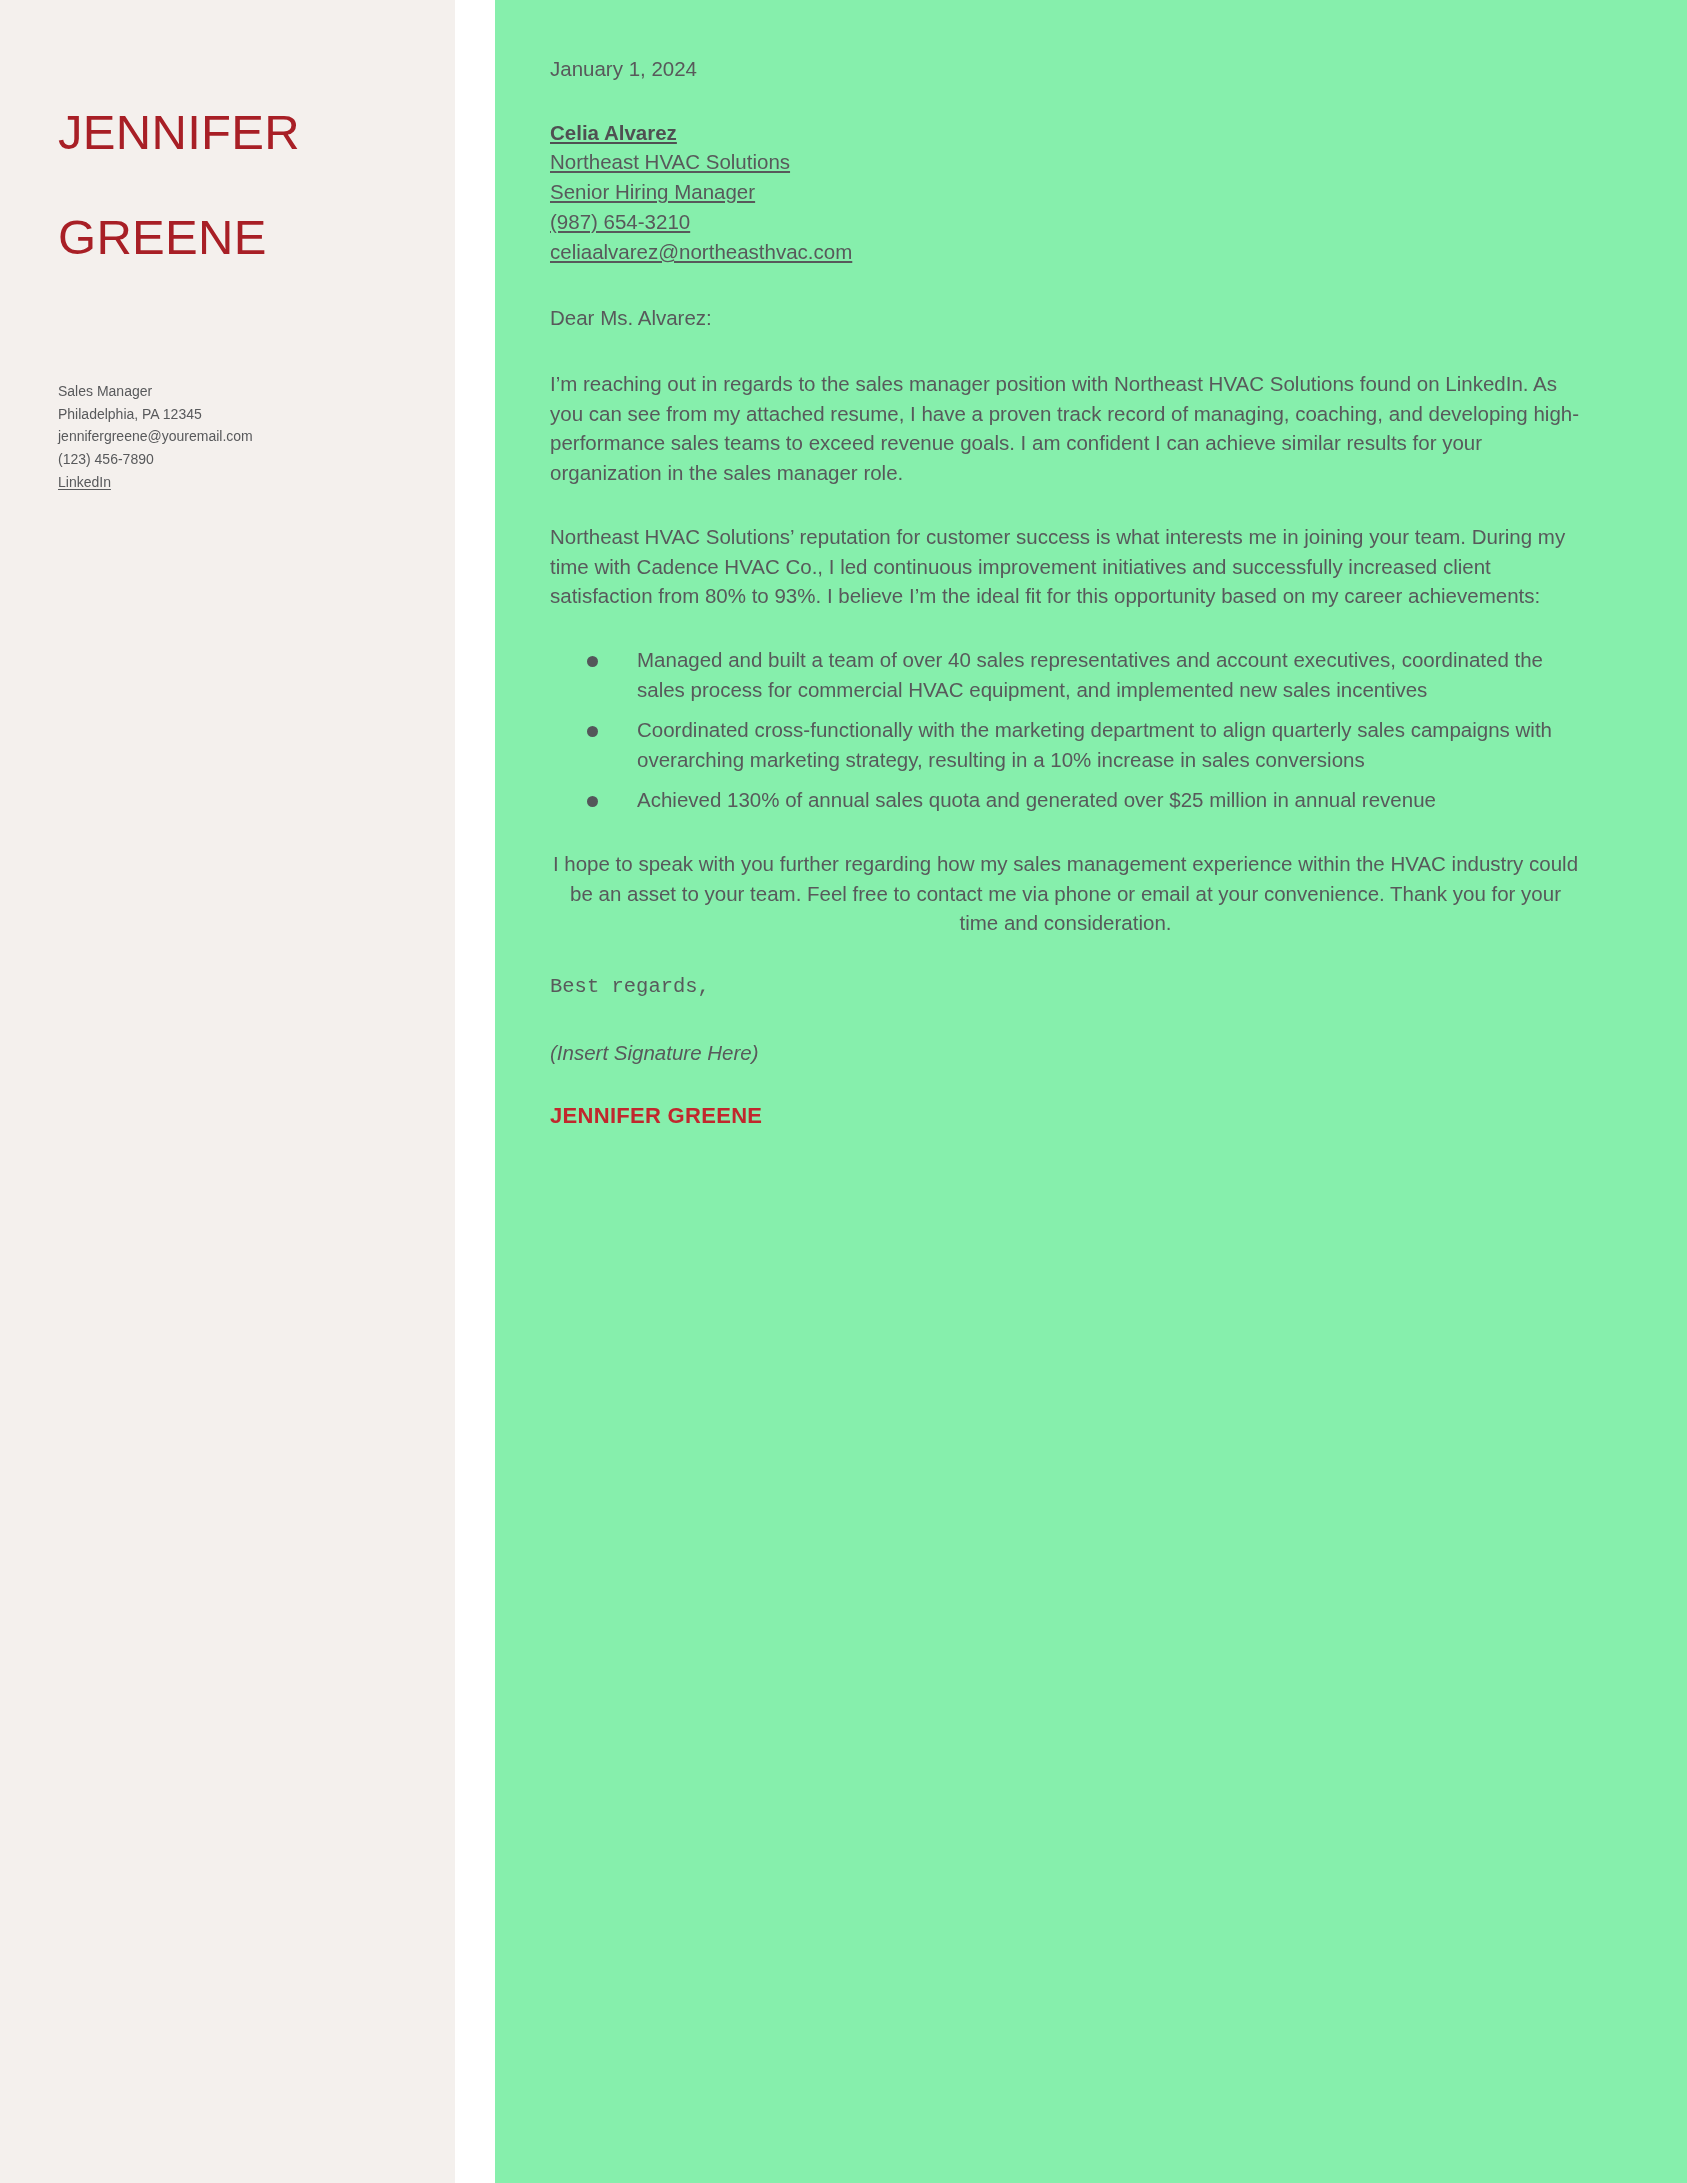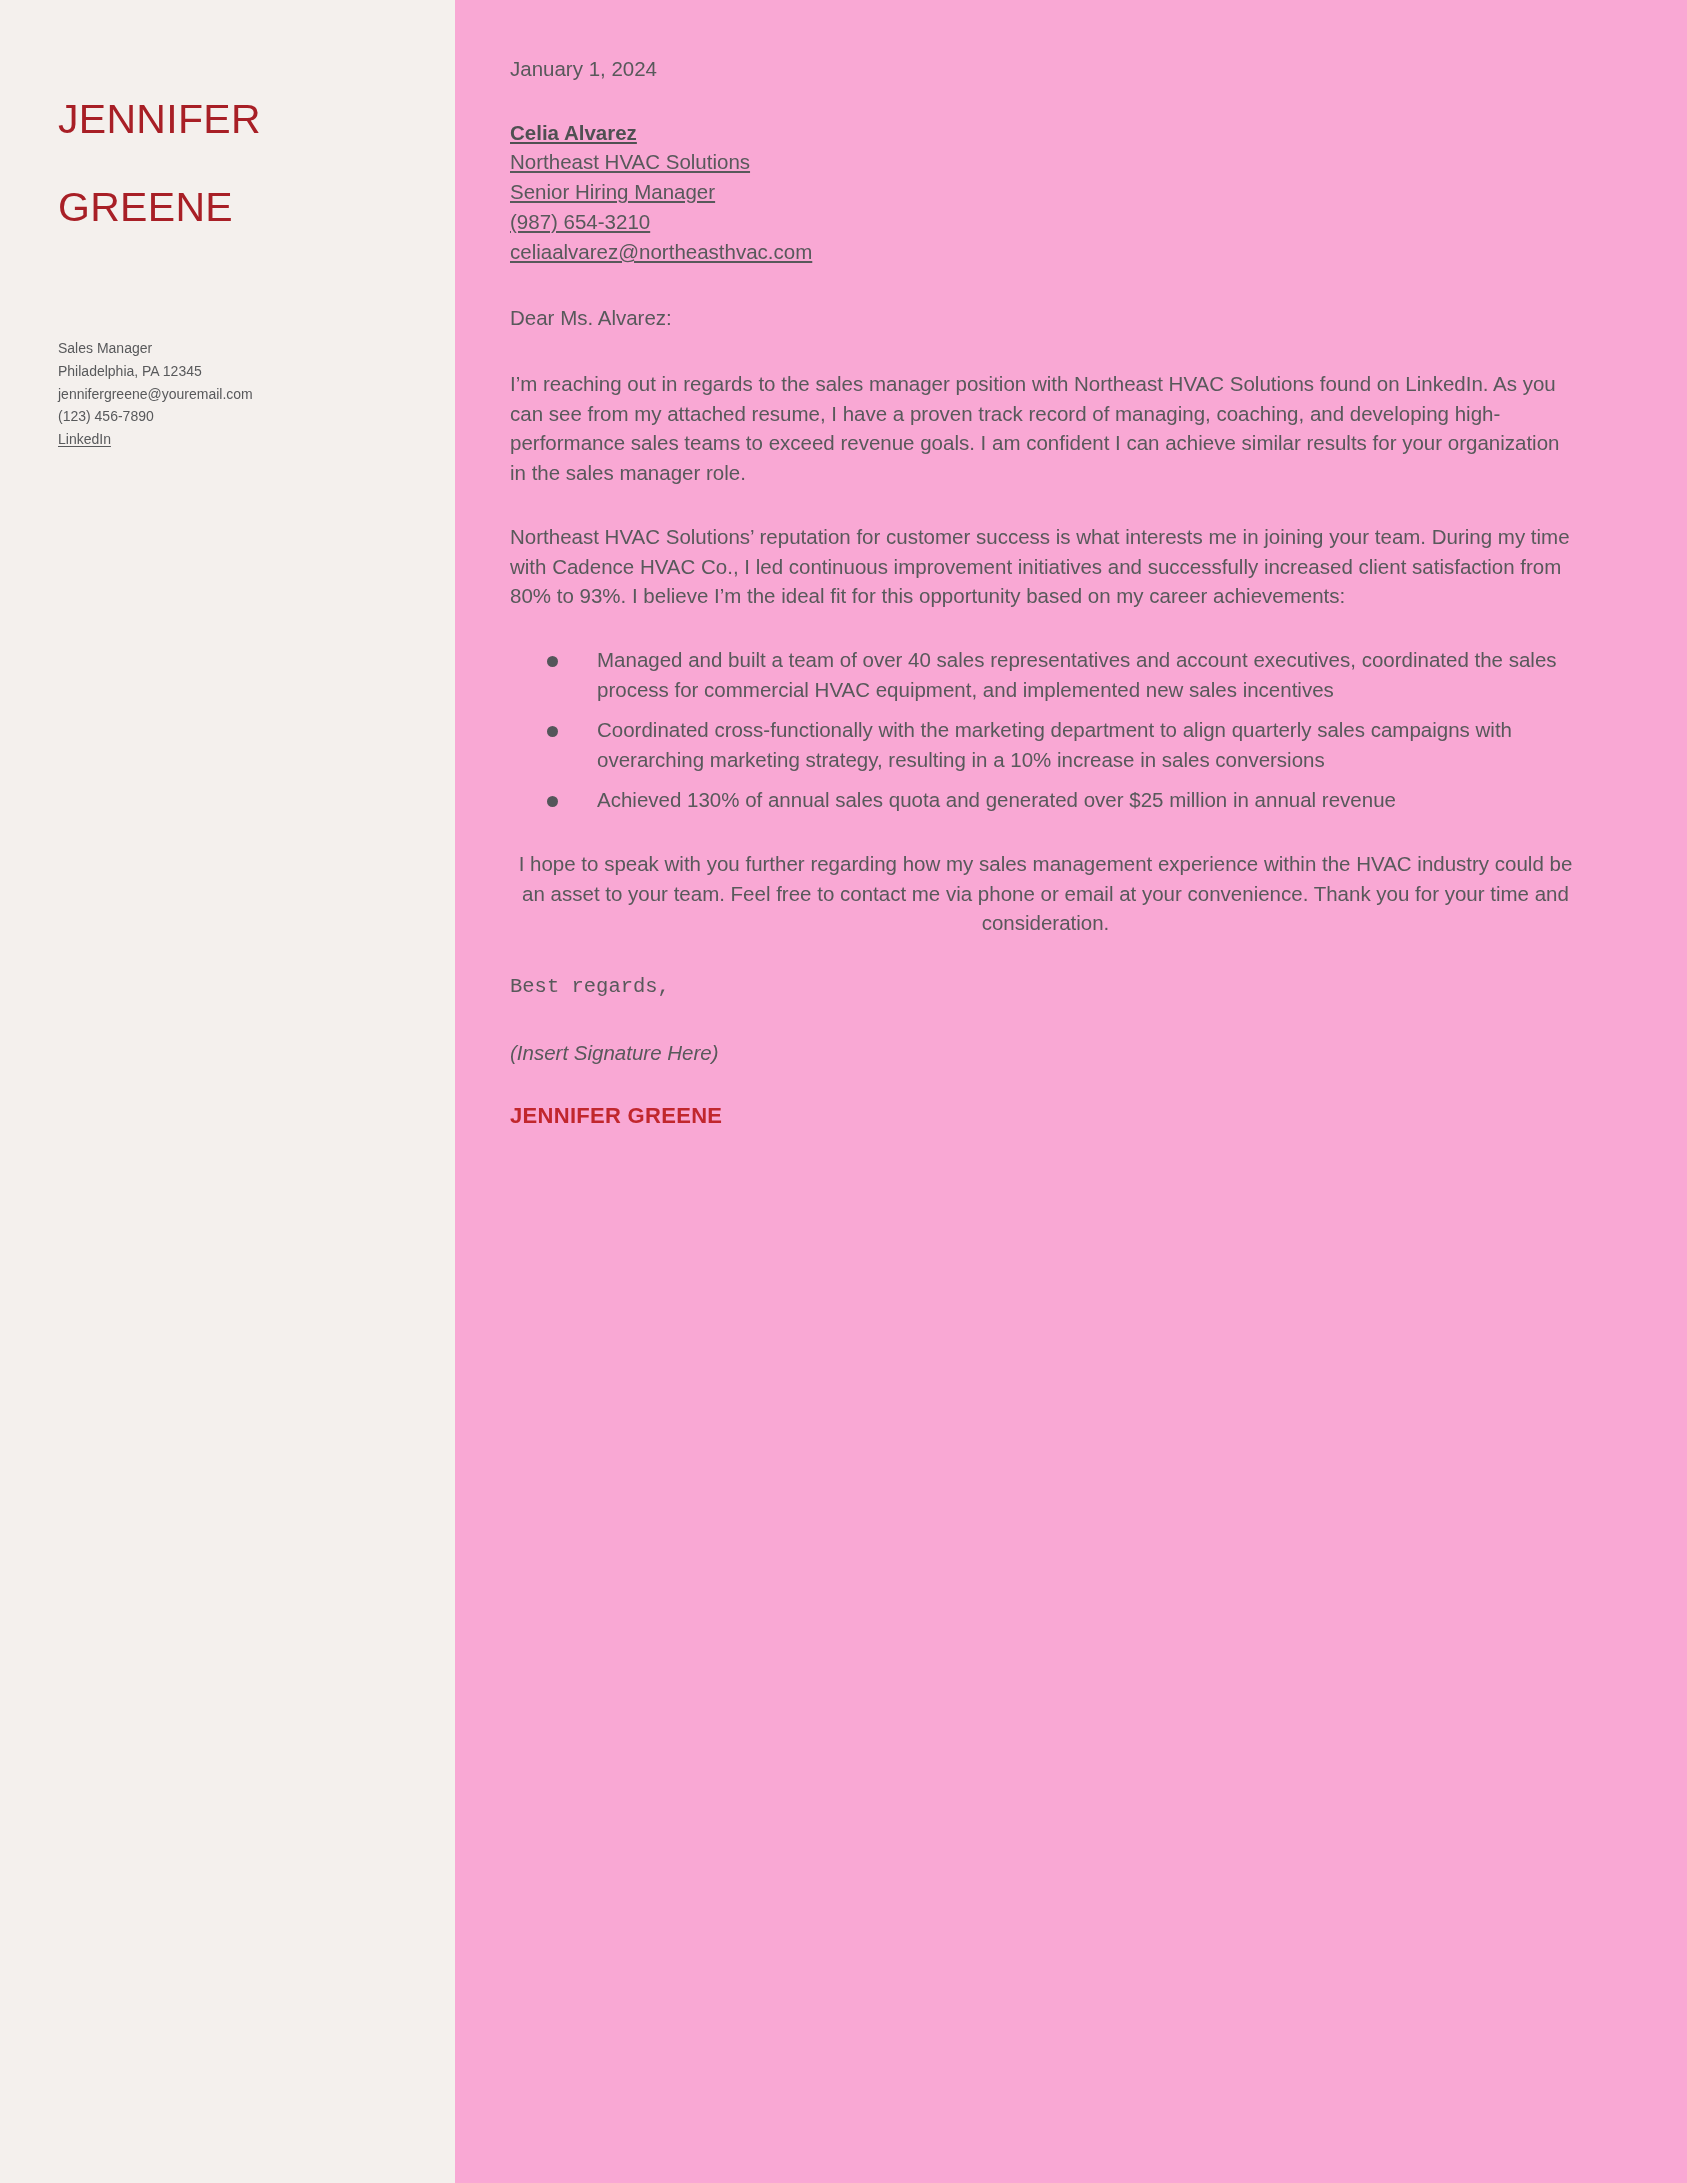--- a/index.html
+++ b/index.html
@@ -28,21 +28,21 @@
   .sidebar {
     width: 455px;
     min-width: 455px;
     background: #F4F0ED;
     box-sizing: border-box;
     padding: 54px 26.5px 0 58px;
   }
 
   .name-block {
     color: #A81F26;
-    font-size: 41px;
+    font-size: 49px;
     font-weight: 400;
     line-height: 1.07;
     letter-spacing: 0.3px;
     margin: 0 0 64px 0;
     white-space: pre-line;
   }
   .name-line {
     display: block;
   }
 
@@ -60,26 +60,27 @@
     display: inline-block;
     color: #58595B;
     text-decoration: underline;
     text-underline-offset: 2px;
     cursor: pointer;
   }
 
   
   .letter {
     flex: 1 1 auto;
-    background: #f9a8d4;
+    background: #86efac;
     box-sizing: border-box;
     padding: 54px 106px 0 55px;
     color: #58595B;
     font-size: 20.5px;
     line-height: 1.45;
+    margin-left: 40px;
   }
 
   .letter-date {
     margin: 0 0 34px 0;
   }
 
   .recipient {
     margin: 0 0 37px 0;
   }
   .recipient-line {

